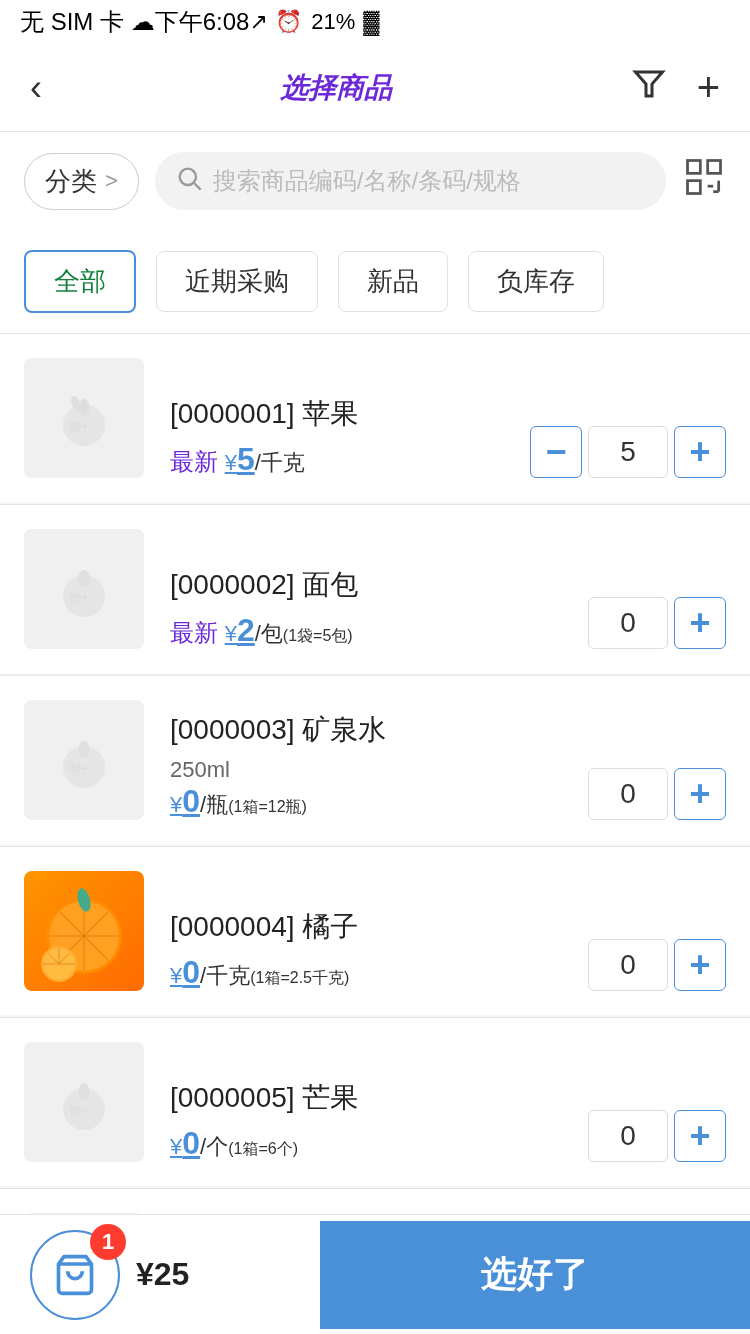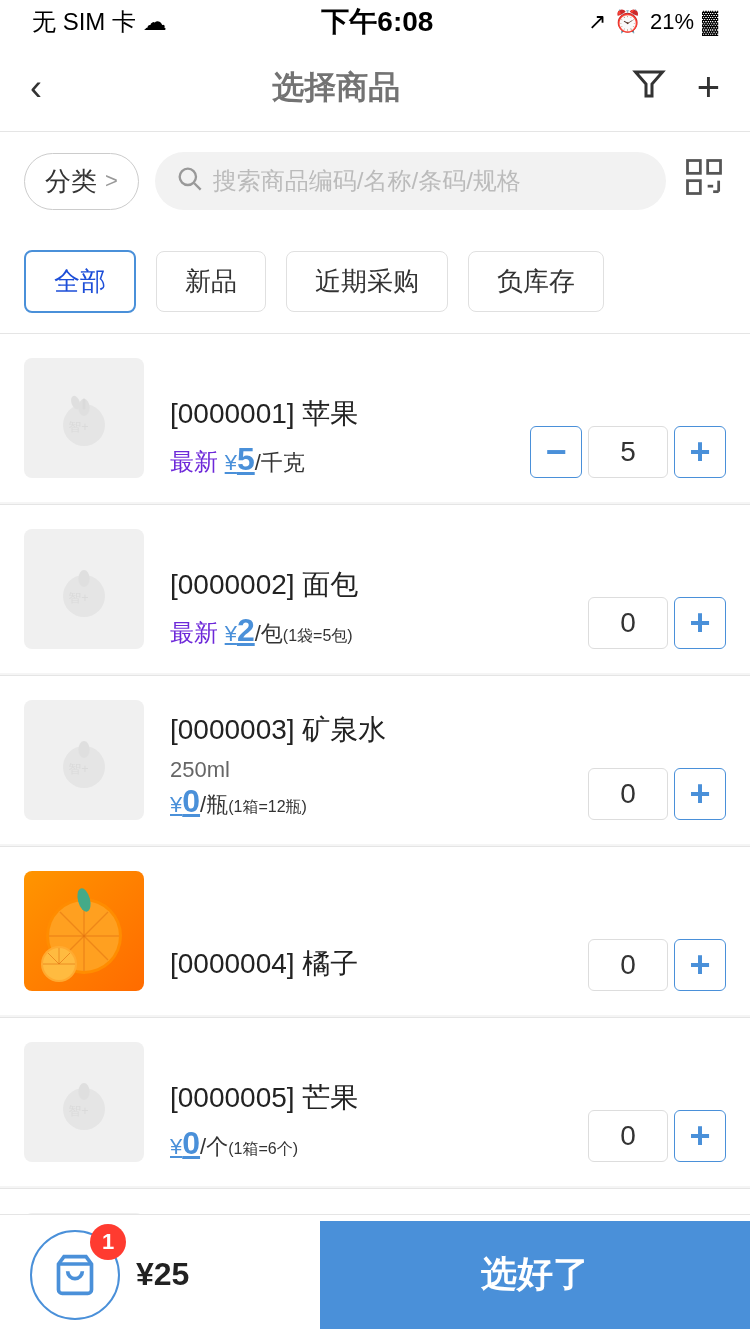--- a/index.html
+++ b/index.html
@@ -12,43 +12,44 @@
       overflow-x: hidden;
       font-size: 28px;
     }
 
     
     .status-bar {
       background: #fff;
       height: 44px;
       display: flex;
       align-items: center;
-      justify-content: space-between;
-      padding: 0 32px;
+      justify-content: flex-start;
+      padding: 0 20px;
       font-size: 24px;
       font-weight: 500;
     }
     .status-left { display: flex; align-items: center; gap: 10px; }
-    .status-center { font-size: 28px; font-weight: 700; }
+    .status-center { font-size: 24px; font-weight: 400; }
     .status-right { display: flex; align-items: center; gap: 8px; font-size: 22px; }
 
     
     .nav-bar {
       background: #fff;
       height: 88px;
       display: flex;
       align-items: center;
       justify-content: space-between;
       padding: 0 30px;
       border-bottom: 1px solid #e5e5e5;
     }
     .nav-title {
-      font-size: 32px;
+      font-size: 28px;
       font-weight: 600;
-      color: #737373;
+      color: #6d28d9;
+      font-style: italic;
     }
     .nav-right {
       display: flex; align-items: center; gap: 30px;
     }
 
     
     .filter-row {
       background: #fff;
       padding: 20px 24px;
       display: flex;
@@ -93,21 +94,21 @@
     .tab-btn {
       padding: 12px 28px;
       border-radius: 8px;
       font-size: 26px;
       border: 1px solid #e0e0e0;
       background: #fff;
       color: #333;
     }
     .tab-btn.active {
       border: 2px solid #4a90d9;
-      color: #1d4ed8;
+      color: #15803d;
       background: #fff;
     }
 
     
     .product-list {
       background: #f5f5f5;
     }
     .product-item {
       background: #fff;
       margin-bottom: 2px;
@@ -348,22 +349,22 @@
         <line x1="17" y1="14" x2="17" y2="14"></line>
       <line x1="20" y1="14" x2="20" y2="20"></line>
         <line x1="14" y1="17" x2="17" y2="17"></line>
       <line x1="17" y1="20" x2="20" y2="20"></line>
     </svg>
   </span>
 </div>
 
 <div class="tabs-row">
   <button class="tab-btn active">全部</button>
+  <button class="tab-btn">近期采购</button>
   <button class="tab-btn">新品</button>
-  <button class="tab-btn">近期采购</button>
   <button class="tab-btn">负库存</button>
 </div>
 
 <div class="product-list" style="padding-bottom:120px;">
 
   <div class="product-item">
     <div class="product-img">
       <svg viewBox="0 0 100 100" fill="#ccc">
         <circle cx="50" cy="60" r="30"></circle>
         <ellipse cx="50" cy="35" rx="8" ry="12" fill="#bbb"></ellipse>
@@ -452,20 +453,23 @@
         <circle cx="30" cy="88" r="18" fill="#ffaa30"></circle>
         <circle cx="30" cy="88" r="16" fill="#ffbb40"></circle>
         <line x1="14" y1="88" x2="46" y2="88" stroke="#e07010" stroke-width="1" opacity="0.6"></line>
         <line x1="30" y1="72" x2="30" y2="88" stroke="#e07010" stroke-width="1" opacity="0.6"></line>
         <line x1="19" y1="77" x2="30" y2="88" stroke="#e07010" stroke-width="1" opacity="0.6"></line>
         <line x1="41" y1="77" x2="30" y2="88" stroke="#e07010" stroke-width="1" opacity="0.6"></line>
       </svg>
     </div>
     <div class="product-info">
       <div class="product-name">[0000004] 橘子</div>
+      <div class="product-price">
+        <span class="yen">¥</span><span class="amount">0</span><span class="unit">/千克</span><span class="extra">(1箱=2.5千克)</span>
+      </div>
     </div>
     <div class="qty-control">
       <input class="qty-input" type="text" value="0" style="">
       <button class="qty-btn qty-plus">+</button>
     </div>
   </div>
 
   <div class="separator"></div>
 
   <div class="product-item">

